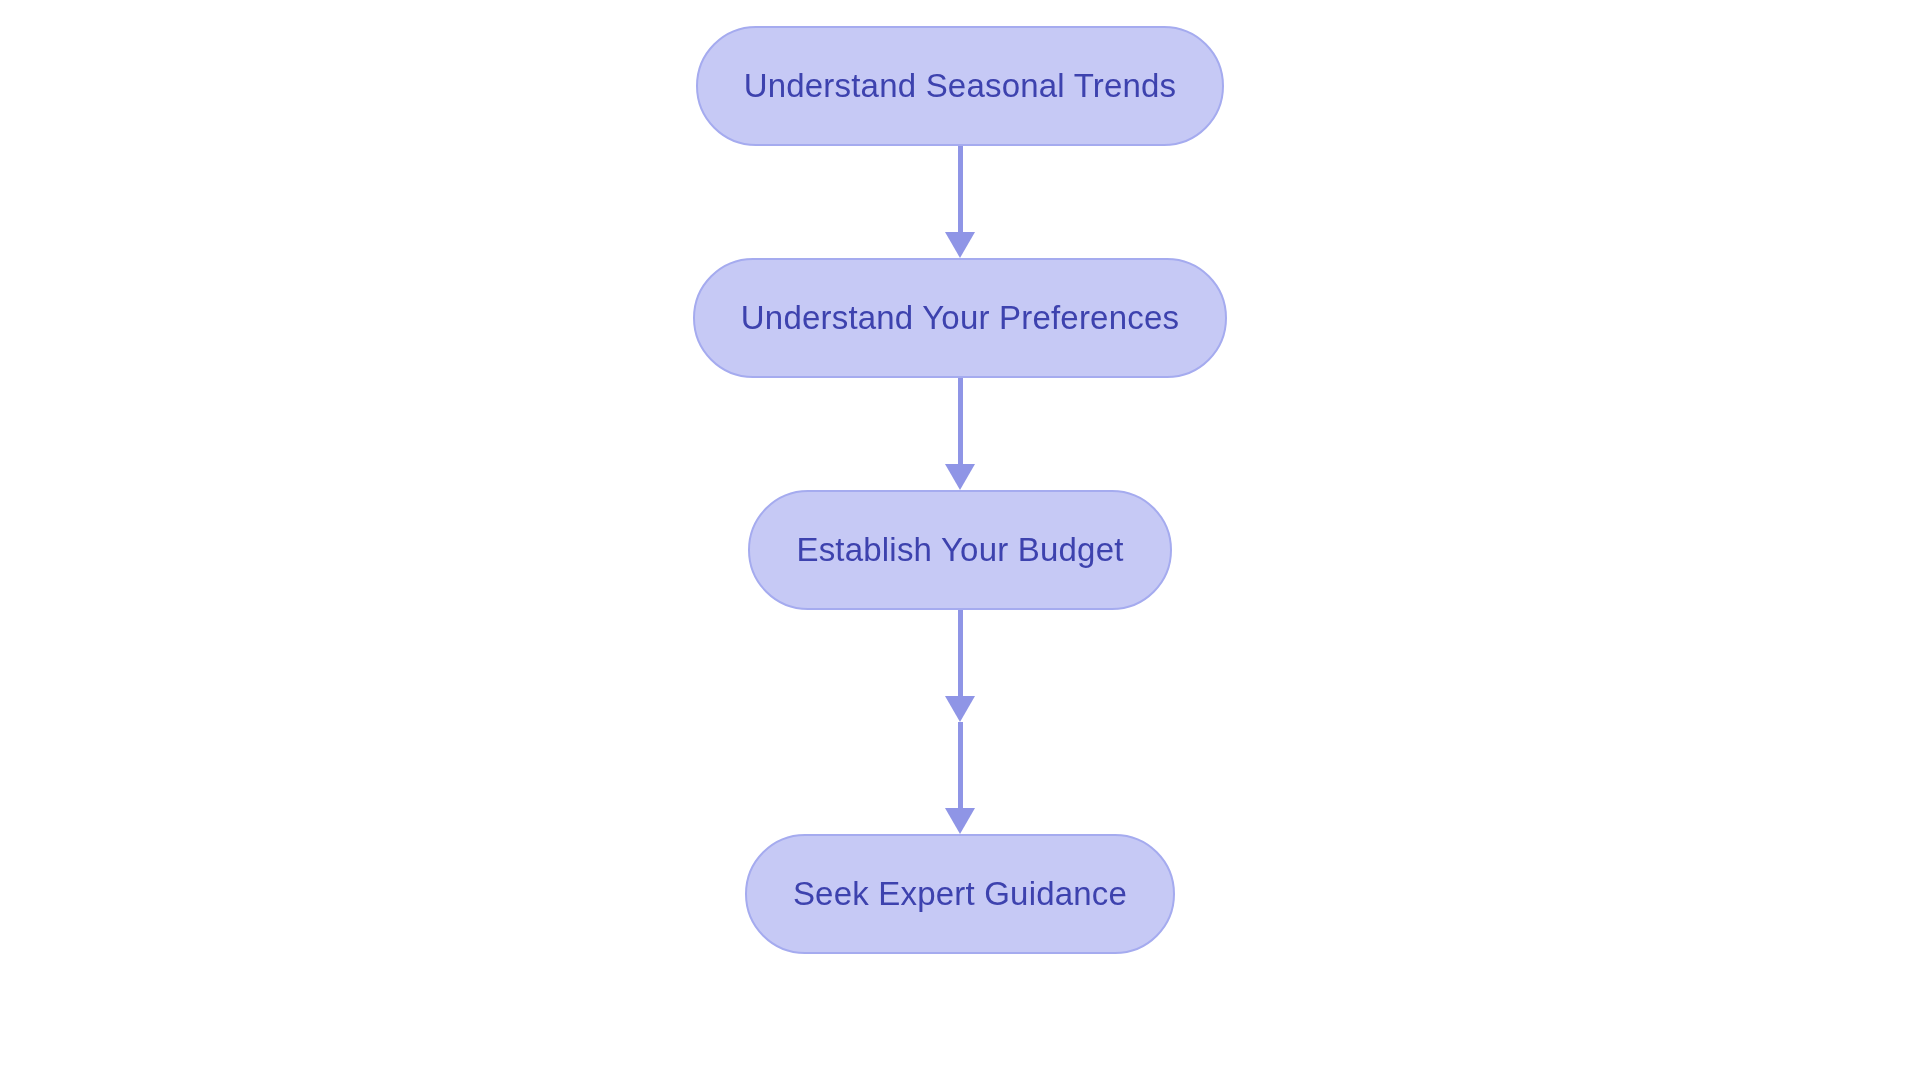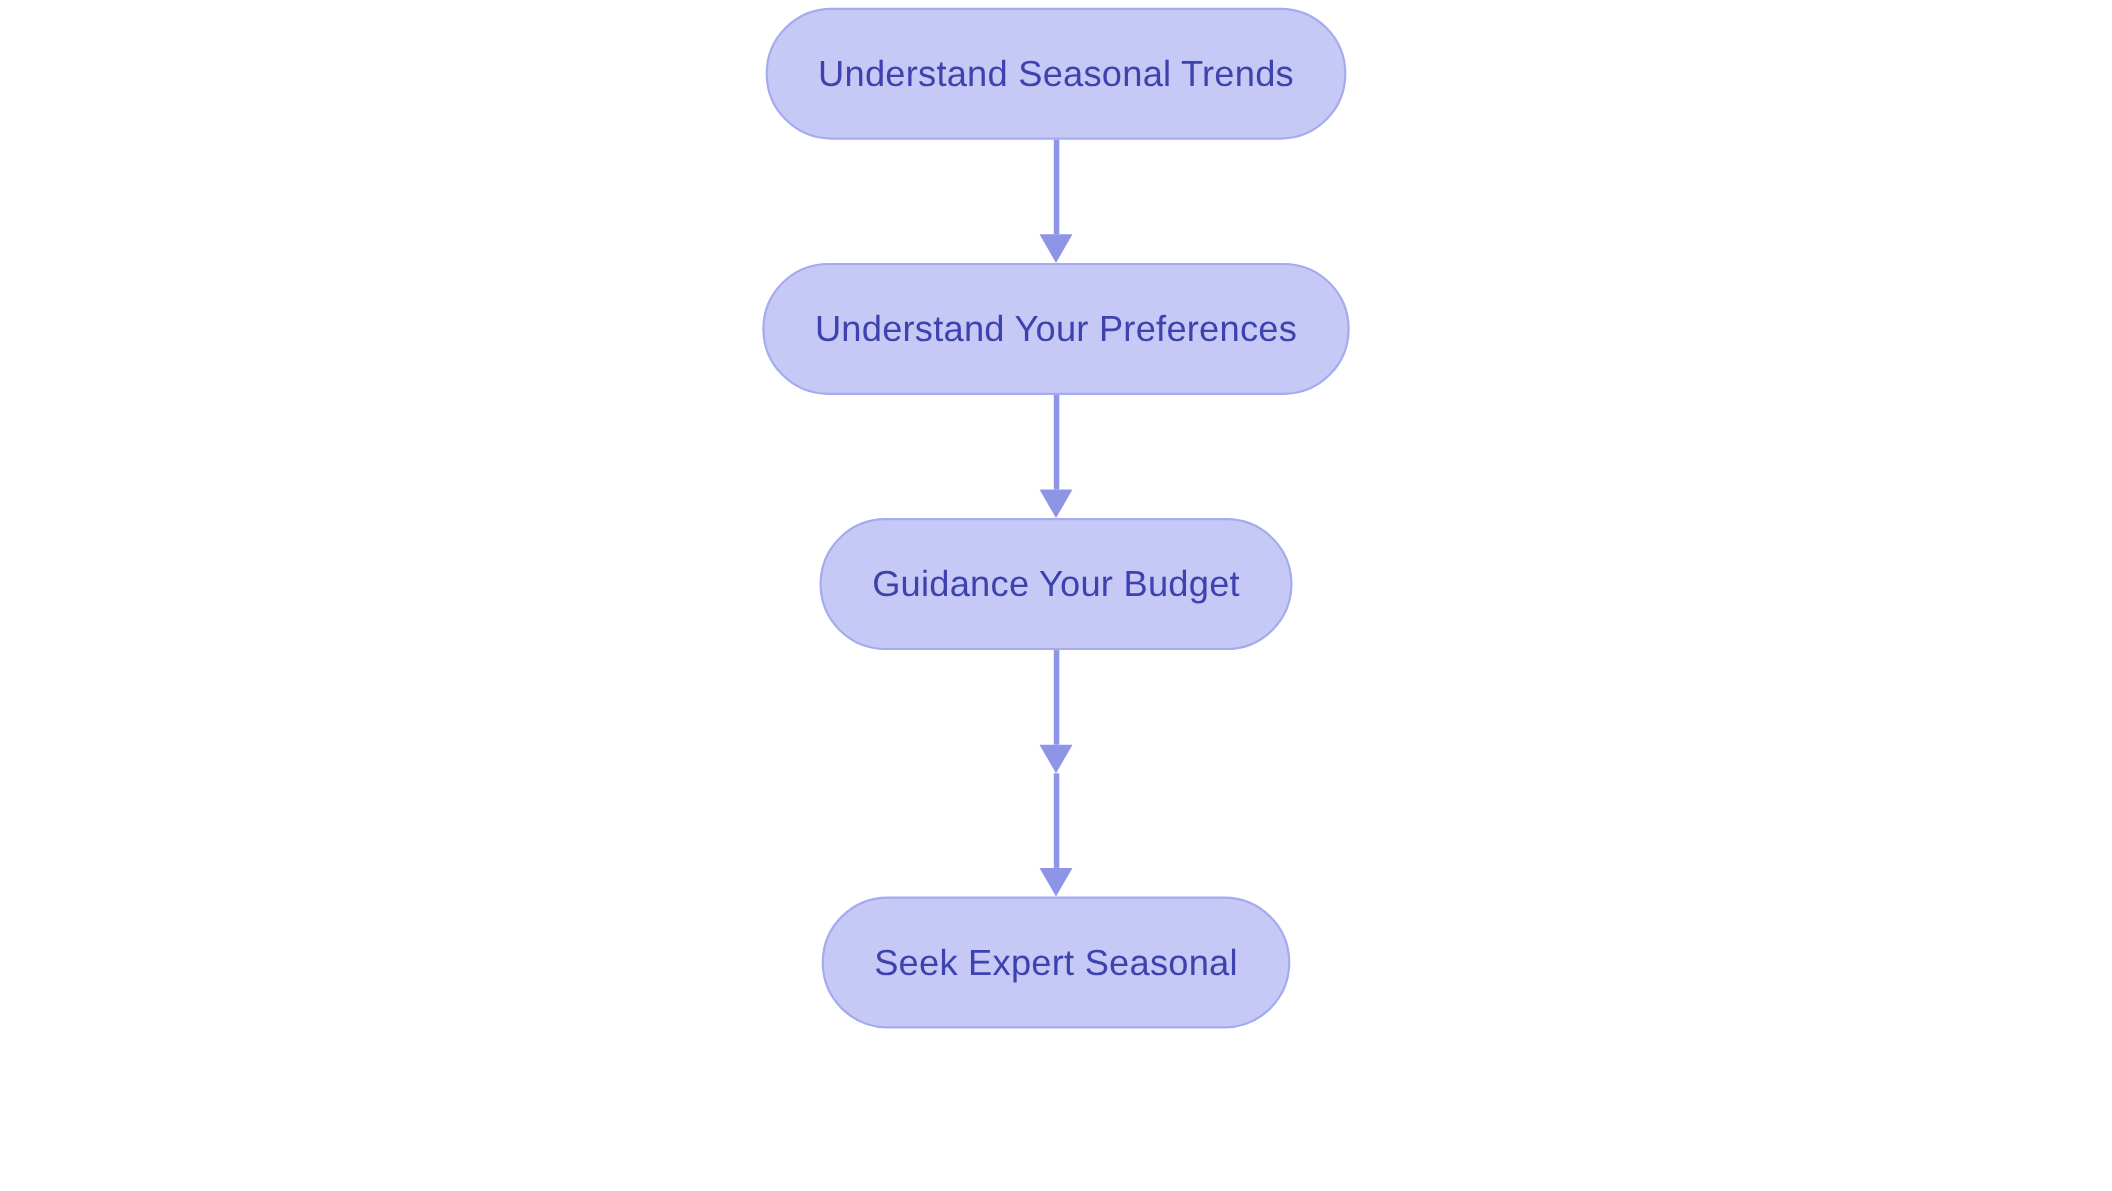--- a/index.html
+++ b/index.html
@@ -18,21 +18,21 @@
     background: var(--bg);
     font-family: "Liberation Sans", "DejaVu Sans", sans-serif;
     overflow: hidden;
   }
   .flowchart {
     width: 100%;
     height: 100%;
     display: flex;
     flex-direction: column;
     align-items: center;
-    padding-top: 7px;
+    padding-top: 26px;
   }
   .flow-node {
     height: 120px;
     padding: 0 46px;
     min-width: 390px;
     display: inline-flex;
     align-items: center;
     justify-content: center;
     background: var(--node-fill);
     border: 2px solid var(--node-border);
@@ -81,31 +81,31 @@
   <div class="flow-node">
     <span>Understand Your Preferences</span>
   </div>
 
   <div class="connector">
     <div class="connector-line"></div>
     <div class="connector-head"></div>
   </div>
 
   <div class="flow-node">
-    <span>Guidance Your Budget</span>
+    <span>Establish Your Budget</span>
   </div>
 
   <div class="connector">
     <div class="connector-line"></div>
     <div class="connector-head"></div>
   </div>
 
 
   <div class="connector">
     <div class="connector-line"></div>
     <div class="connector-head"></div>
   </div>
 
   <div class="flow-node">
-    <span>Seek Expert Seasonal</span>
+    <span>Seek Expert Guidance</span>
   </div>
 
 </div>
 
 </body></html>

